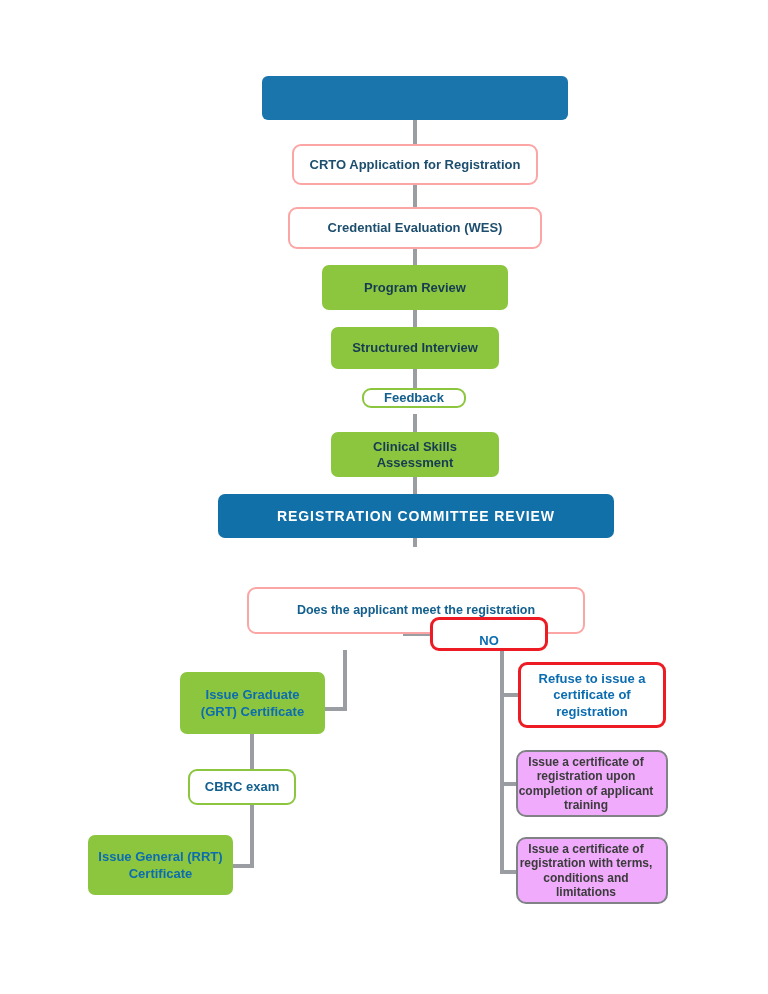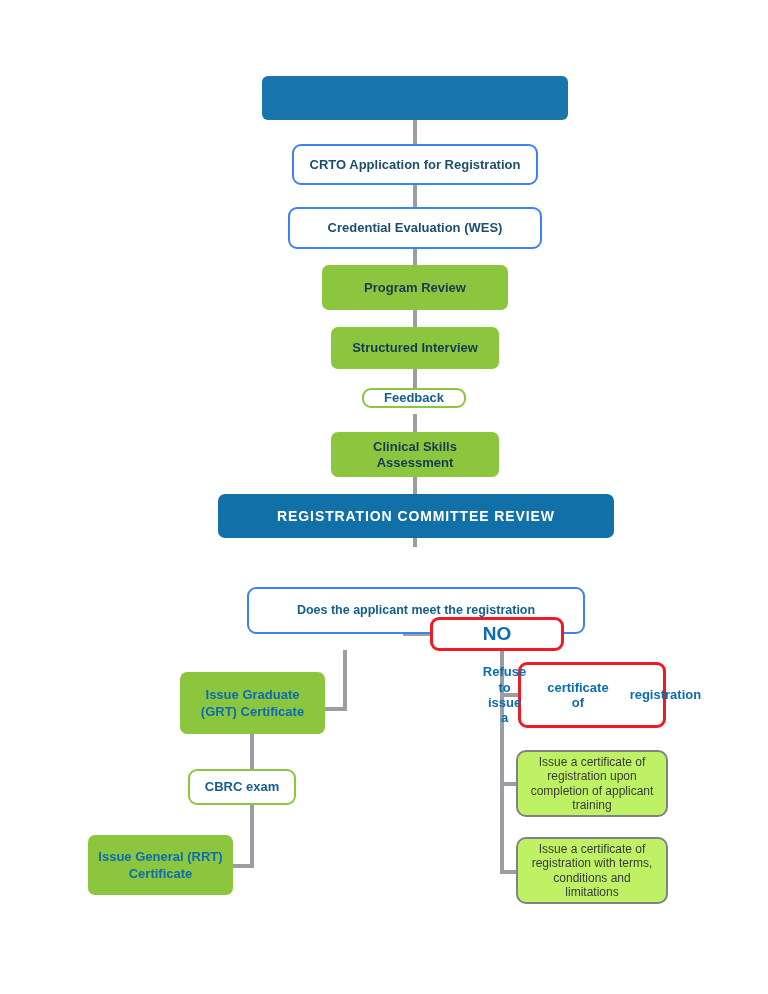--- a/index.html
+++ b/index.html
@@ -26,44 +26,45 @@
     font-weight:bold;letter-spacing:.6px;
     border-radius:6px;
   }
   .bar-blue{
     background:#1270a8;color:#ffffff;
     font-weight:bold;letter-spacing:.9px;
     border-radius:7px;
   }
   .box-blue-outline{
     background:#ffffff;color:#1d4e6e;
-    border:2px solid #3b82f6;border-radius:9px;
+    border:2px solid #fca5a5;border-radius:9px;
     font-weight:bold;
     justify-content:center;
   }
   .box-blue-outline.q{color:#13608f;}
   .box-green{
     background:#8cc63f;color:#163b52;
     border-radius:7px;font-weight:bold;
   }
   .box-green.bluetext{color:#0c6cb0;}
   .box-green-outline{
     background:#ffffff;color:#13608f;
     border:2px solid #8cc63f;border-radius:9px;
     font-weight:bold;
   }
   .box-red-outline{
     background:#ffffff;color:#0c6cb0;
     border:3px solid #ed1c24;border-radius:9px;
     font-weight:bold;
   }
   .box-gray-outline{
-    background:#bef264;color:#3b3b3b;
+    background:#f0abfc;color:#3b3b3b;
     border:2px solid #808285;border-radius:10px;
-    font-weight:normal;
+    font-weight:bold;
+    align-items:flex-end;
   }
 
   
   .conn{position:absolute;background:#9a9da1;z-index:1;}
   .conn.v{width:4px;}
   .conn.h{height:4px;}
 </style>
 </head>
 <body>
 
@@ -126,39 +127,39 @@
 
   <div class="node bar-blue" style="left:218px;top:494px;width:396px;height:44px;font-size:14px;">
     <span>REGISTRATION COMMITTEE REVIEW</span>
   </div>
 
   <div class="node box-blue-outline q" style="left:247px;top:546px;width:338px;height:47px;font-size:12.5px;flex-direction:column;margin-top:41px;">
     <span>Does the applicant meet the registration</span>
   </div>
 
 
-  <div class="node box-red-outline" style="left:430px;top:617px;width:134px;height:34px;font-size:19px;">
+  <div class="node box-red-outline" style="left:430px;top:617px;width:118px;height:34px;font-size:13px;align-items:flex-end;">
     <span>NO</span>
   </div>
 
   <div class="node box-green bluetext" style="left:180px;top:672px;width:145px;height:62px;font-size:13px;flex-direction:column;gap:2px;">
     <span>Issue Graduate</span>
     <span>(GRT) Certificate</span>
   </div>
 
   <div class="node box-green-outline" style="left:188px;top:769px;width:108px;height:36px;font-size:13px;">
     <span>CBRC exam</span>
   </div>
 
   <div class="node box-green bluetext" style="left:88px;top:835px;width:145px;height:60px;font-size:13px;flex-direction:column;gap:2px;">
     <span>Issue General (RRT)</span>
     <span>Certificate</span>
   </div>
 
-  <div class="node box-red-outline" style="left:518px;top:662px;width:148px;height:66px;font-size:13px;flex-direction:row;gap:9px;">
+  <div class="node box-red-outline" style="left:518px;top:662px;width:148px;height:66px;font-size:13px;flex-direction:column;gap:1px;">
     <span>Refuse to issue a</span>
     <span>certificate of</span>
     <span>registration</span>
   </div>
 
   <div class="node box-gray-outline" style="left:516px;top:750px;width:152px;height:67px;font-size:12px;flex-direction:column;">
     <span>Issue a certificate of</span>
     <span>registration upon</span>
     <span>completion of applicant</span>
     <span>training</span>

